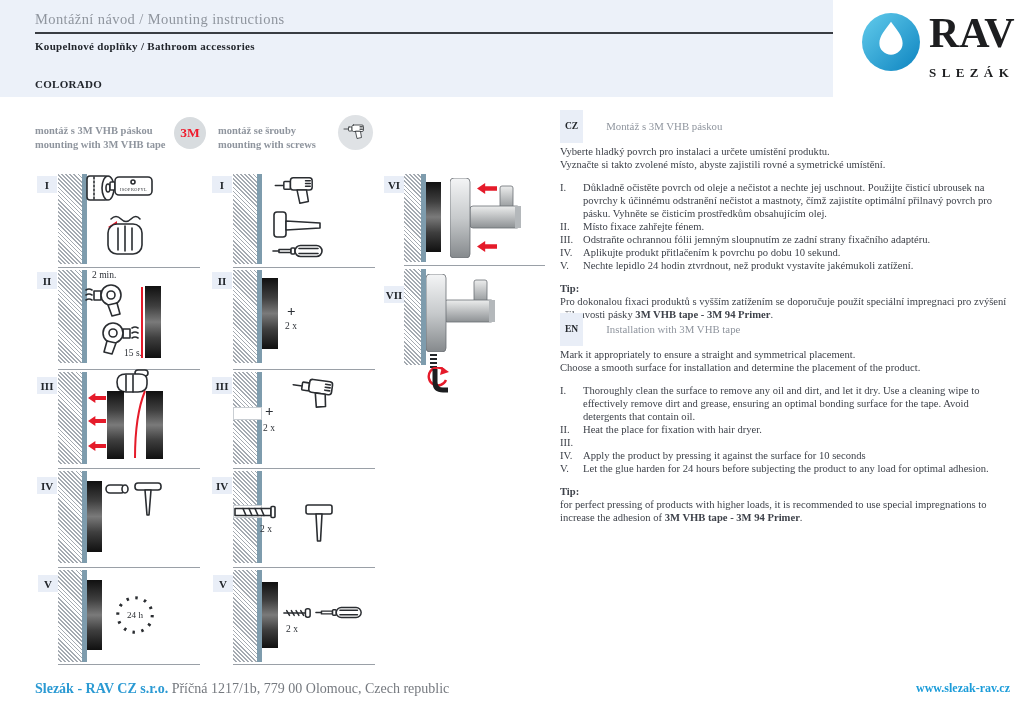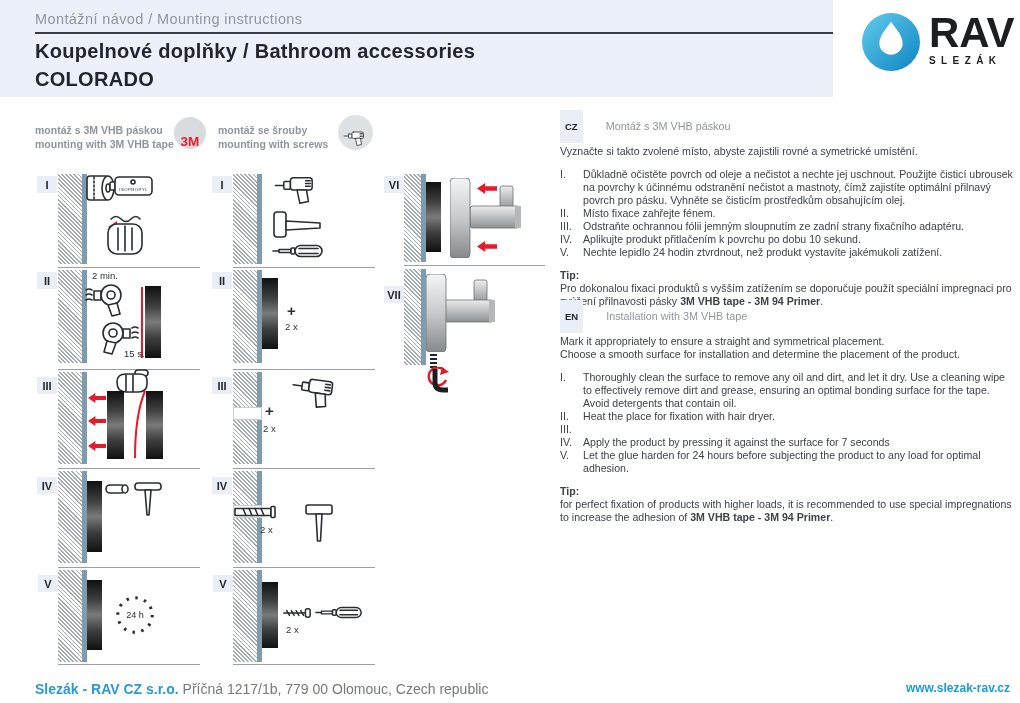--- a/index.html
+++ b/index.html
@@ -1,30 +1,30 @@
 <!DOCTYPE html>
 <html><head>
 <meta charset="utf-8">
 <style>
   html,body{margin:0;padding:0;background:#ffffff;}
   .page{position:relative;width:1020px;height:701px;background:#fff;
-        font-family:Liberation Sans, sans-serif;overflow:hidden;color:#3e424a;}
+        font-family:Liberation Serif, serif;overflow:hidden;color:#3e424a;}
   .abs{position:absolute;}
   
   .band{position:absolute;left:0;top:0;width:833px;height:97px;background:#ecf1f9;}
   .subtitle{position:absolute;left:35px;top:11px;font-size:14.5px;color:#8f959e;letter-spacing:.4px;}
   .rule{position:absolute;left:35px;top:32px;width:798px;height:2px;background:#393d43;}
-  .t1{position:absolute;left:35px;font-size:20px;font-weight:bold;color:#22262c;letter-spacing:.3px;text-align:center;}
+  .t1{position:absolute;left:35px;font-size:11px;font-weight:bold;color:#22262c;letter-spacing:.3px;text-align:center;}
   
   .logo{position:absolute;left:862px;top:13px;display:flex;align-items:flex-start;gap:9px;}
   .logo .brand{font-size:42px;font-weight:800;color:#1d1e20;line-height:40px;}
-  .logo .sub{font-size:10px;font-weight:bold;letter-spacing:5.4px;color:#1d1e20;margin-top:2px;}
+  .logo .sub{font-size:13px;font-weight:bold;letter-spacing:5.4px;color:#1d1e20;margin-top:12px;}
   
   .colhead{position:absolute;font-size:10.5px;font-weight:bold;color:#8f959e;line-height:13.5px;}
-  .circle-badge{position:absolute;border-radius:50%;display:flex;align-items:flex-end;justify-content:center;}
+  .circle-badge{position:absolute;border-radius:50%;display:flex;align-items:center;justify-content:center;}
   .badge-3m{left:174px;top:117px;width:32px;height:32px;background:#d8dcdf;color:#ef1b2d;font-weight:800;font-size:13.5px;}
   .badge-drill{left:338px;top:115px;width:35px;height:35px;background:#dfe2e5;}
   
   .rlabel{position:absolute;width:20px;height:17px;background:#e9eef7;color:#23272c;
           font-size:11px;font-weight:bold;display:flex;align-items:center;justify-content:center;}
   .wall{position:absolute;width:29px;box-sizing:border-box;border-right:5px solid #7e9cad;
         background:repeating-linear-gradient(45deg,#ffffff 0px,#ffffff 1.7px,#a4aab1 1.7px,#a4aab1 2.9px);}
   .wall3{width:22px;}
   .sep{position:absolute;height:1px;background:#9aa0a7;}
   .adapter{position:absolute;background:linear-gradient(180deg,#101010 0%,#3f3f3f 28%,#7a7a7a 50%,#3f3f3f 72%,#101010 100%);}
@@ -55,21 +55,21 @@
 </style>
 </head>
 <body>
 
 <div class="page">
 
   <div class="band">
     <div class="subtitle">Montážní návod / Mounting instructions</div>
     <div class="rule"></div>
     <div class="t1" style="top:40px;">Koupelnové doplňky / Bathroom accessories</div>
-    <div class="t1" style="top:68px;">COLORADO</div>
+    <div class="t1" style="top:78px;">COLORADO</div>
   </div>
 
   <div class="logo">
     <svg width="58" height="58" viewBox="0 0 60 60">
       <defs>
         <linearGradient id="gblue" x1="0" y1="0" x2="1" y2="1">
           <stop offset="0" stop-color="#63ccec"></stop>
             <stop offset="1" stop-color="#0d84c0"></stop>
         </linearGradient>
       </defs>
@@ -325,20 +325,21 @@
     <path d="M17 2v13q0 8 8 8h5" fill="none" stroke="#1c1e20" stroke-width="5"></path>
   </svg>
 
   <div class="instructions">
 
     <div>
       <div class="lang-row">
         <span class="lang-badge">CZ</span>
         <span class="lang-title">Montáž s 3M VHB páskou</span>
       </div>
+      <p class="para">Vyberte hladký povrch pro instalaci a určete umístění produktu.</p>
       <p class="para">Vyznačte si takto zvolené místo, abyste zajistili rovné a symetrické umístění.</p>
       <div class="list">
         <div class="li">
           <span class="n">I.</span>
           <span>Důkladně očistěte povrch od oleje a nečistot a nechte jej uschnout. Použijte čisticí ubrousek na povrchy k účinnému odstranění nečistot a mastnoty, čímž zajistíte optimální přilnavý povrch pro pásku. Vyhněte se čisticím prostředkům obsahujícím olej.</span>
         </div>
         <div class="li">
           <span class="n">II.</span>
           <span>Místo fixace zahřejte fénem.</span>
         </div>
@@ -375,30 +376,30 @@
         </div>
         <div class="li">
           <span class="n">II.</span>
           <span>Heat the place for fixation with hair dryer.</span>
         </div>
         <div class="li">
           <span class="n">III.</span>
         </div>
         <div class="li">
           <span class="n">IV.</span>
-          <span>Apply the product by pressing it against the surface for 7 seconds</span>
+          <span>Apply the product by pressing it against the surface for 10 seconds</span>
         </div>
         <div class="li">
           <span class="n">V.</span>
           <span>Let the glue harden for 24 hours before subjecting the product to any load for optimal adhesion.</span>
         </div>
       </div>
       <div class="tipwrap">
         <div class="tiplabel">Tip:</div>
-        <div><span>for perfect fixation of products with higher loads, it is recommended to use special impregnations to increase the adhesion of </span><b>3M VHB tape - 3M 94 Primer</b><span>.</span></div>
+        <div><span>for perfect pressing of products with higher loads, it is recommended to use special impregnations to increase the adhesion of </span><b>3M VHB tape - 3M 94 Primer</b><span>.</span></div>
       </div>
     </div>
 
   </div>
 
   <div class="footer-left">
     <b>Slezák - RAV CZ s.r.o.</b>
     <span>Příčná 1217/1b, 779 00 Olomouc, Czech republic</span>
   </div>
   <a class="website" href="#">www.slezak-rav.cz</a>

